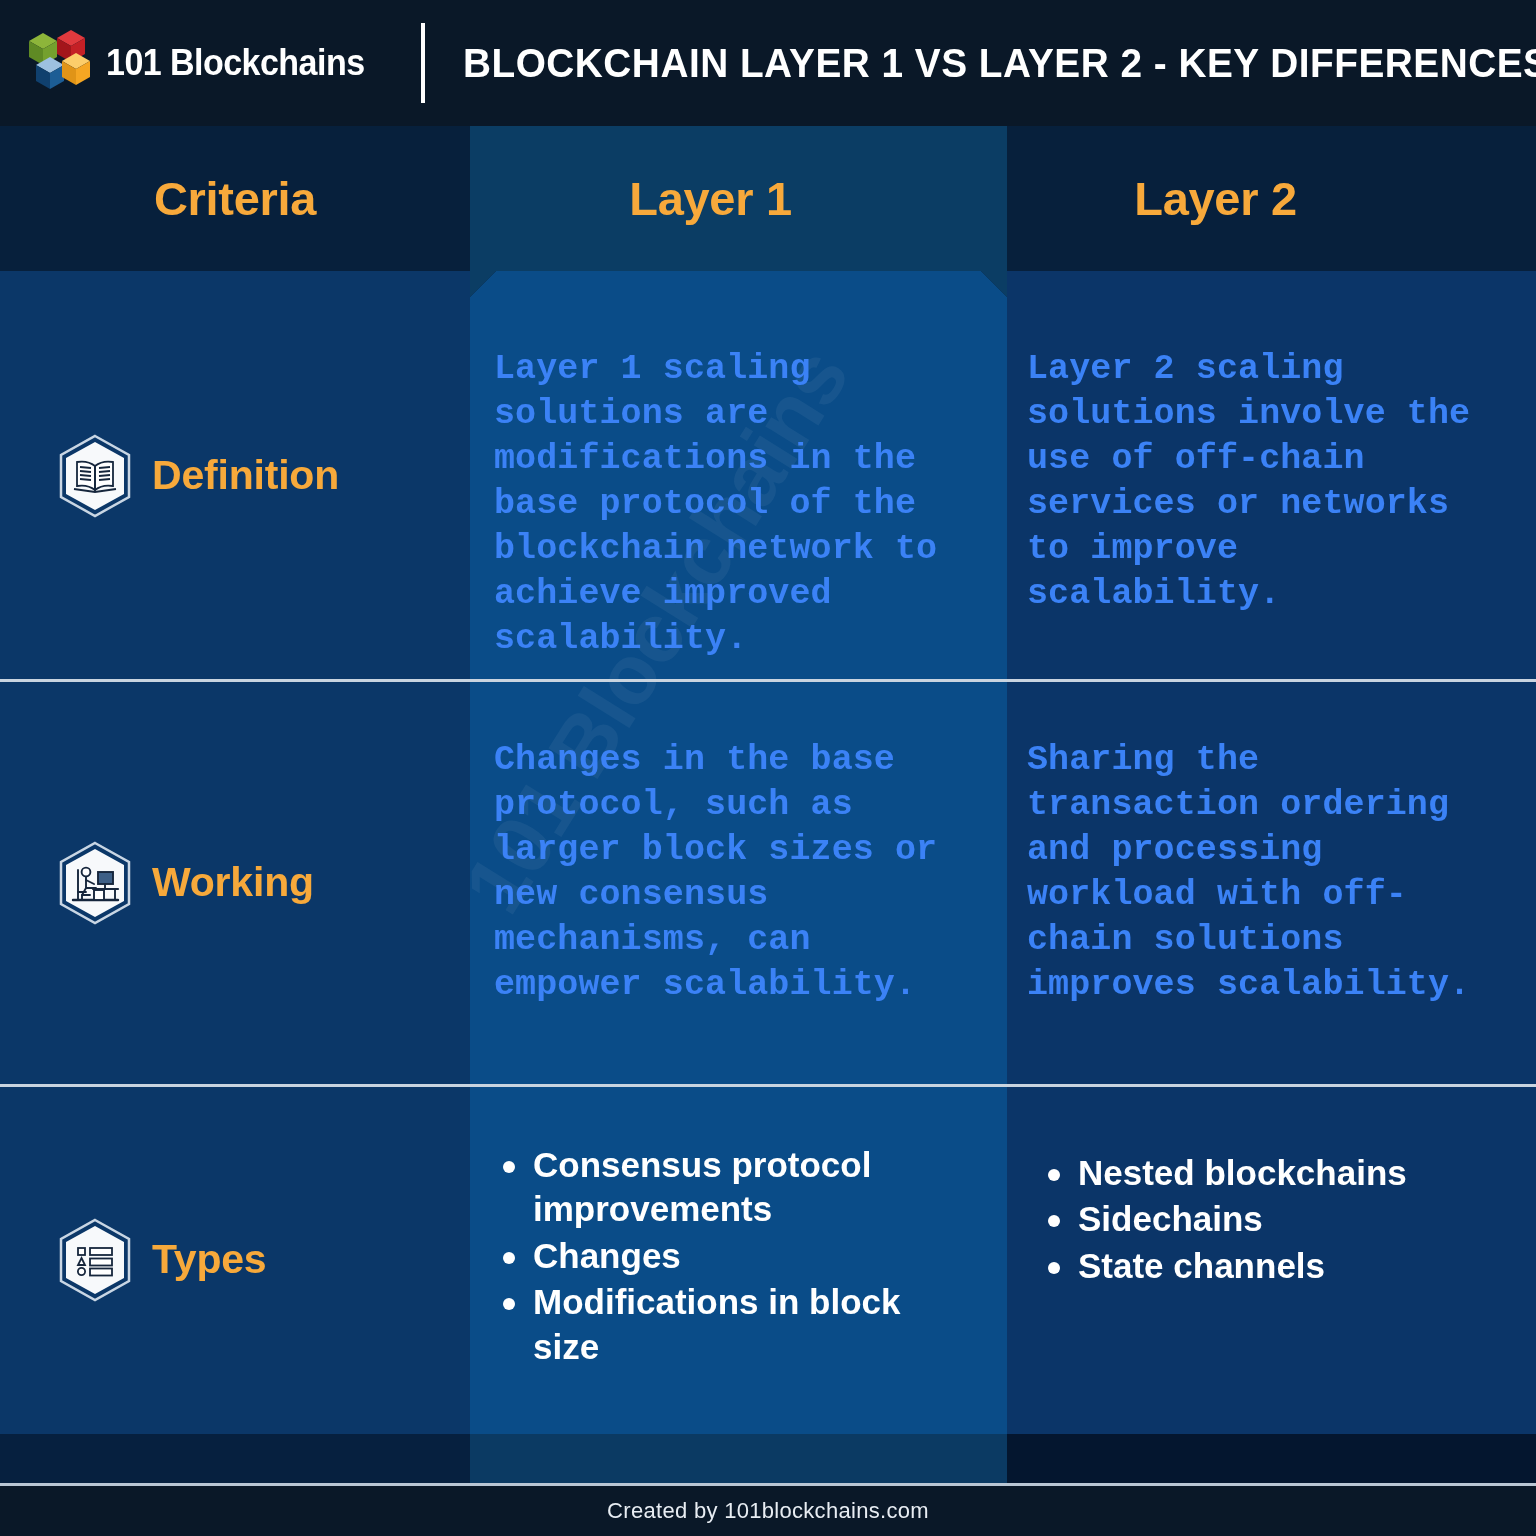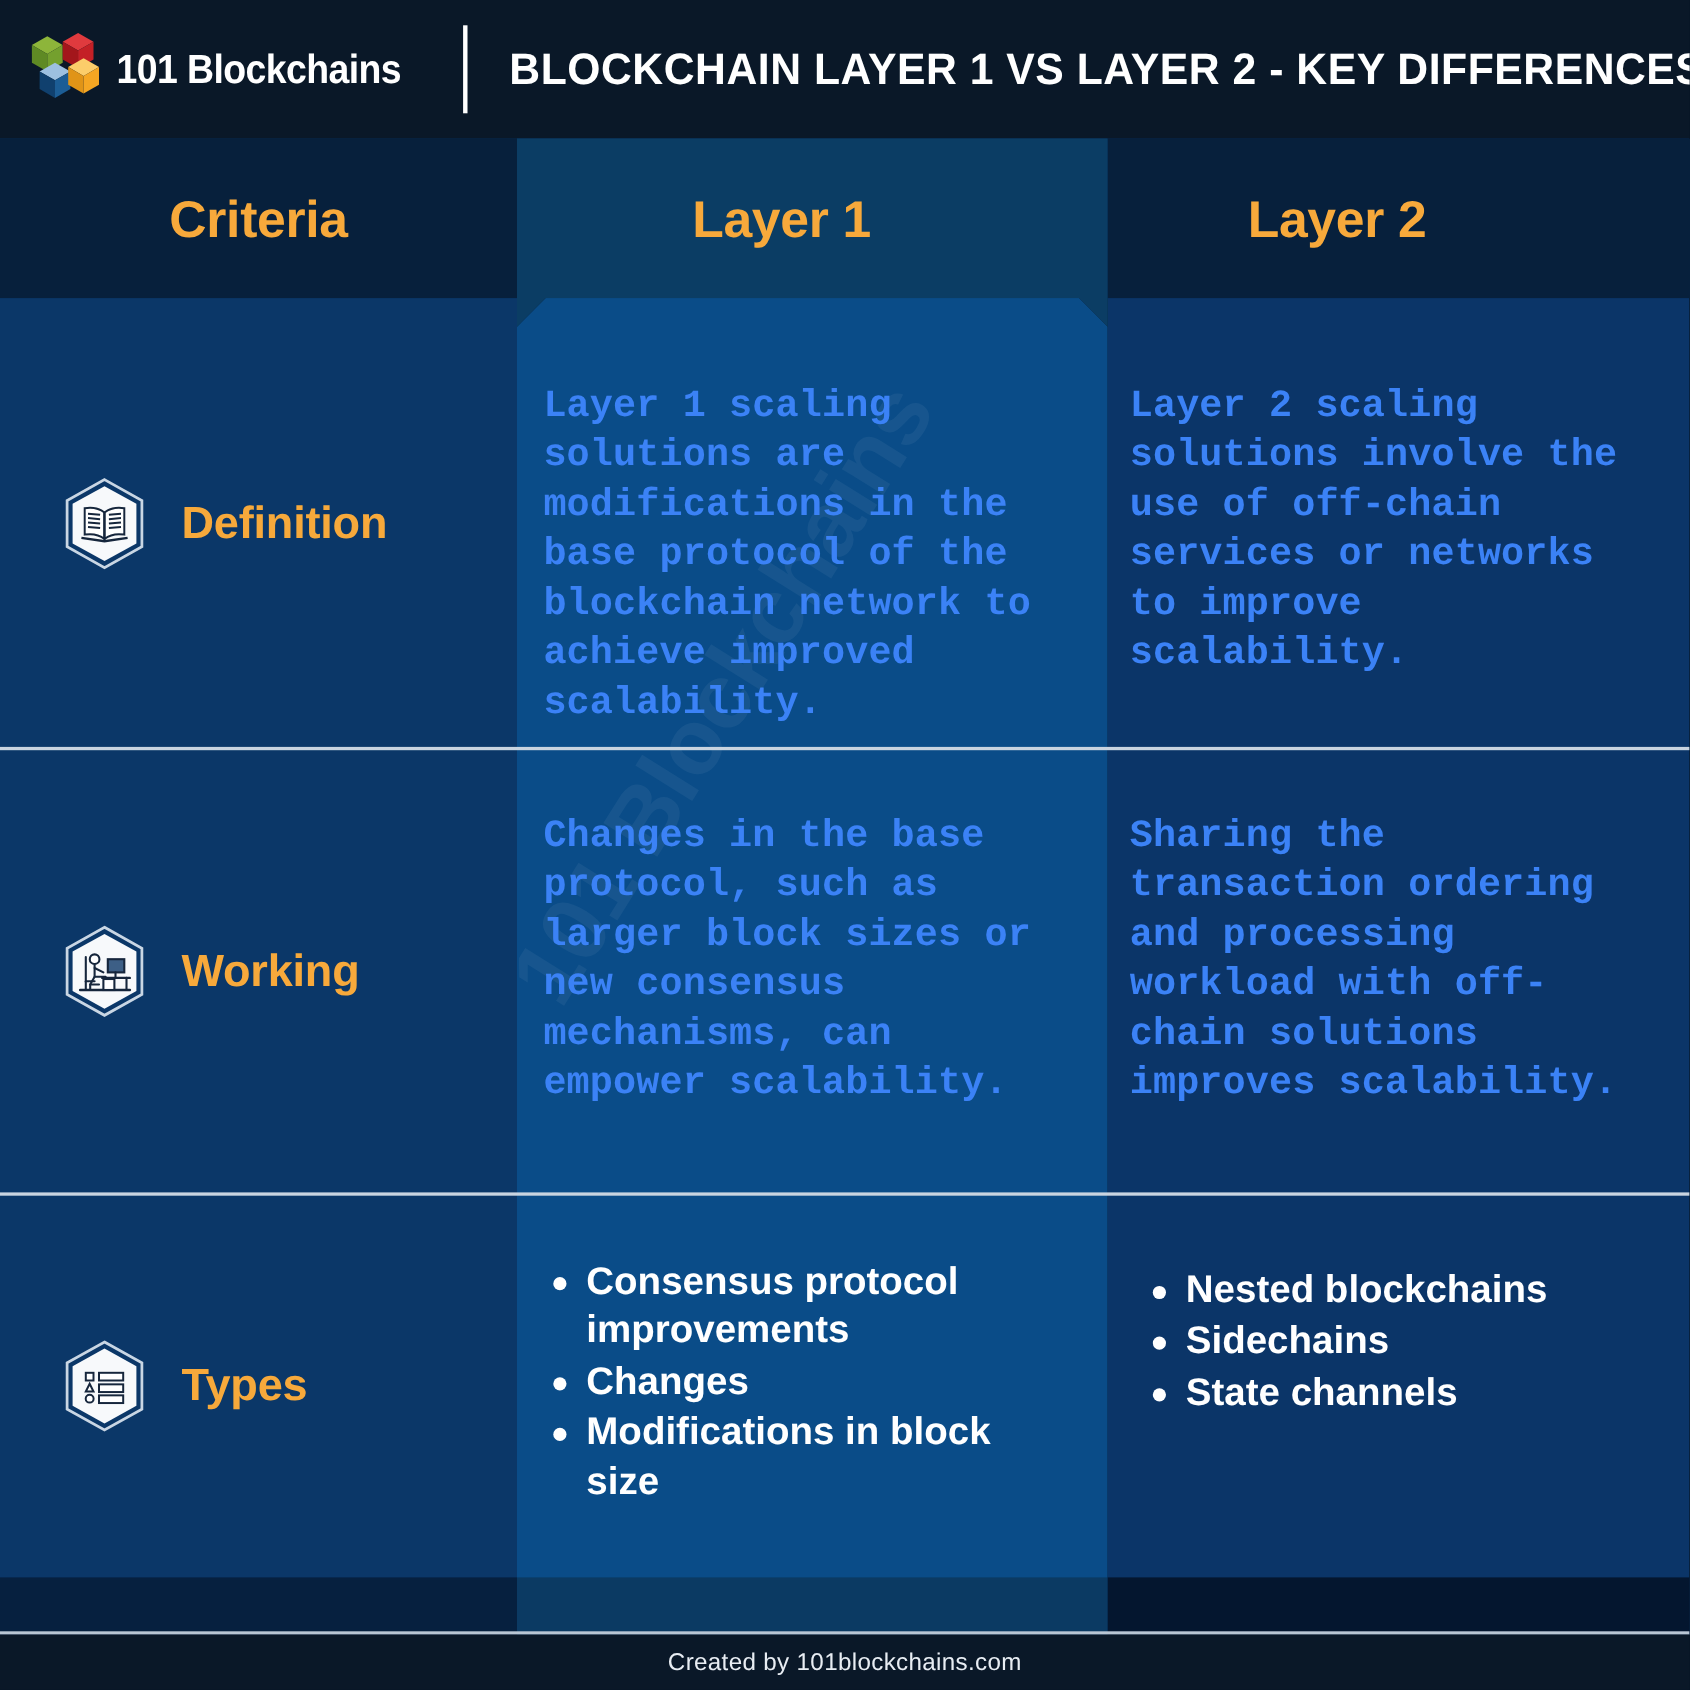--- a/index.html
+++ b/index.html
@@ -158,21 +158,21 @@
     background: #c9d4e0;
   }
   .divider.d1 { top: 553px; }
   .divider.d2 { top: 958px; }
 
   .cell { position: relative; display: flex; }
   .cell.c-criteria { width: 470px; align-items: center; padding-left: 56px; }
   .cell.c-l1 { width: 537px; padding: 0 38px 0 24px; align-items: flex-start; }
   .cell.c-l2 { width: 529px; padding: 0 30px 0 20px; align-items: flex-start; }
 
-  .crit-wrap { display: flex; align-items: center; gap: 31px; }
+  .crit-wrap { display: flex; align-items: center; gap: 18px; }
   .hex {
     width: 78px; height: 86px;
     flex: 0 0 78px;
     position: relative;
   }
   .crit-label {
     color: #f7a93b;
     font-size: 41px;
     font-weight: 700;
     letter-spacing: -0.2px;

